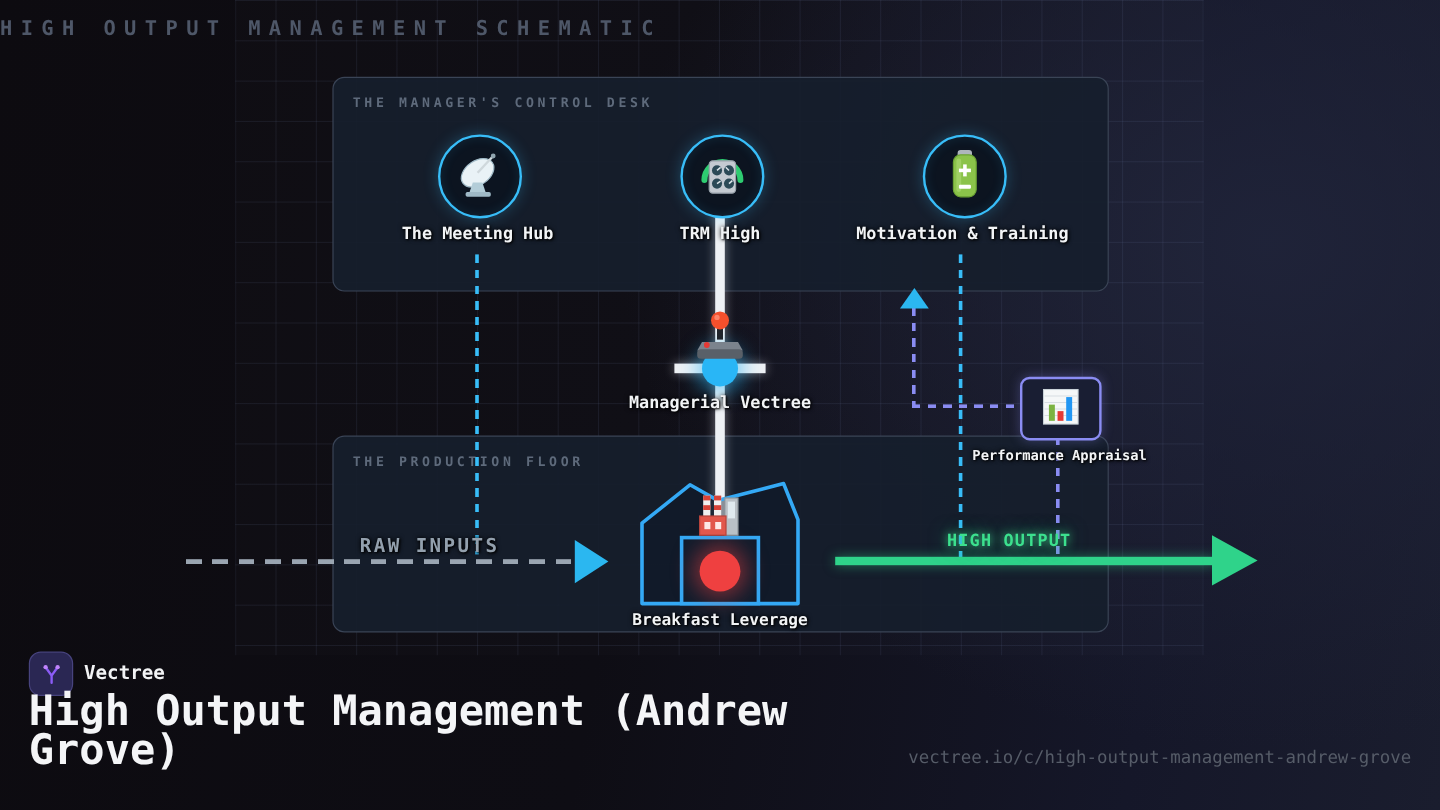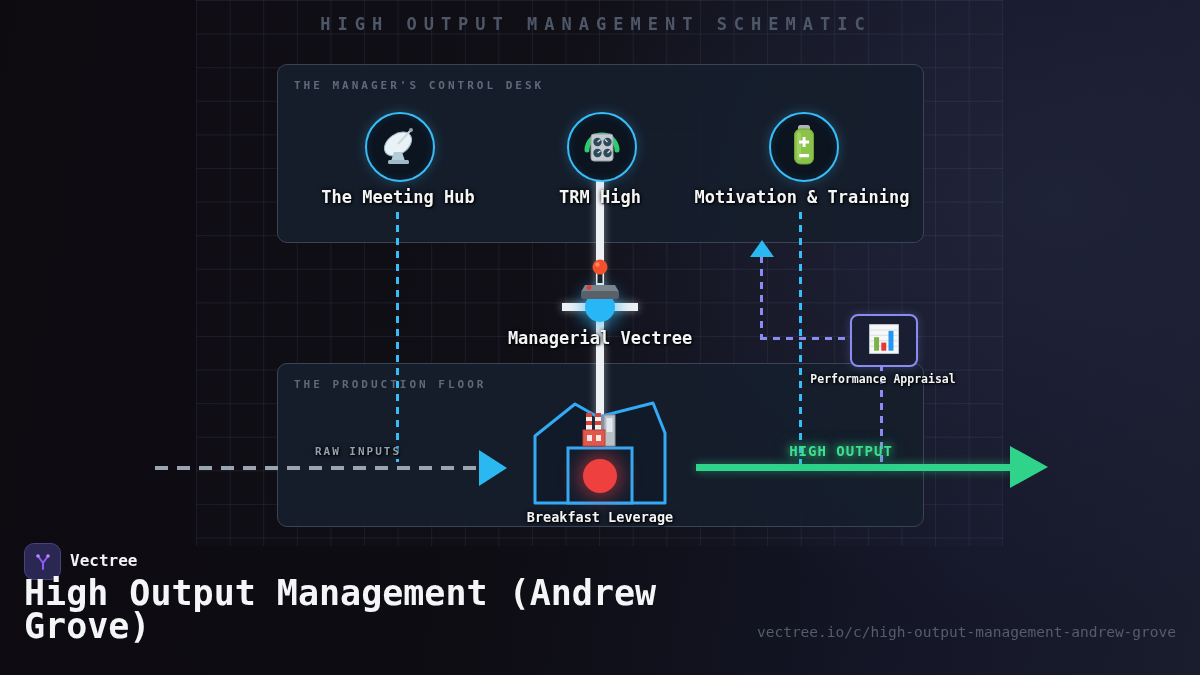--- a/index.html
+++ b/index.html
@@ -12,21 +12,21 @@
   }
   .grid-area{
     position:absolute;left:196px;top:0;width:807px;height:546px;
     background-image:
       linear-gradient(rgba(130,150,200,0.10) 1px, transparent 1px),
       linear-gradient(90deg, rgba(130,150,200,0.10) 1px, transparent 1px);
     background-size:33.6px 33.6px;
     background-color:rgba(255,255,255,0.012);
   }
   .schematic-title{
-    position:absolute;left:0;top:14px;width:1192px;text-align:center;
+    position:absolute;left:0;top:14px;width:1192px;text-align:left;
     font-size:17px;font-weight:bold;letter-spacing:7px;color:#4e5768;
   }
   .panel{
     position:absolute;background:rgba(22,30,44,0.92);
     border:1.5px solid #3a4456;border-radius:10px;
   }
   .panel-control-desk{left:277px;top:64px;width:645px;height:177px;}
   .panel-production{left:277px;top:363px;width:645px;height:162px;}
   .panel-header{
     position:absolute;left:16px;top:14px;font-size:11px;font-weight:bold;
@@ -35,23 +35,23 @@
   .node-circle{
     position:absolute;width:66px;height:66px;border-radius:50%;
     border:2px solid #38bdf8;background:#0c1420;
     box-shadow:0 0 12px rgba(56,189,248,0.28), inset 0 0 10px rgba(56,189,248,0.12);
     display:flex;align-items:center;justify-content:center;z-index:6;
   }
   .lbl{
     position:absolute;transform:translateX(-50%);white-space:nowrap;
     font-weight:bold;color:#f2f4f6;text-shadow:1px 1px 2px #000,0 0 4px #000;z-index:8;
   }
-  .lbl-node{font-size:17px;}
+  .lbl-node{font-size:14px;}
   .lbl-small{font-size:11.5px;}
-  .lbl-dim{color:#93a0ad;font-weight:bold;letter-spacing:2px;font-size:11px;}
+  .lbl-dim{color:#93a0ad;font-weight:bold;letter-spacing:2px;font-size:16px;}
   .lbl-output{
     color:#3ce08e;font-size:14px;letter-spacing:1px;
     text-shadow:0 0 8px rgba(61,224,142,.9),0 0 16px rgba(61,224,142,.5);
   }
   
   .vline,.hline{position:absolute;z-index:4;}
   .dash-cyan-v{width:3px;background:repeating-linear-gradient(180deg,#38bdf8 0 7px,transparent 7px 13px);}
   .dash-purple-v{width:3px;background:repeating-linear-gradient(180deg,#8a8cf2 0 7px,transparent 7px 13px);}
   .dash-purple-h{height:3px;background:repeating-linear-gradient(90deg,#8a8cf2 0 7px,transparent 7px 13px);}
   .dash-gray-h{height:4px;background:repeating-linear-gradient(90deg,#9aa5b1 0 13px,transparent 13px 22px);}

